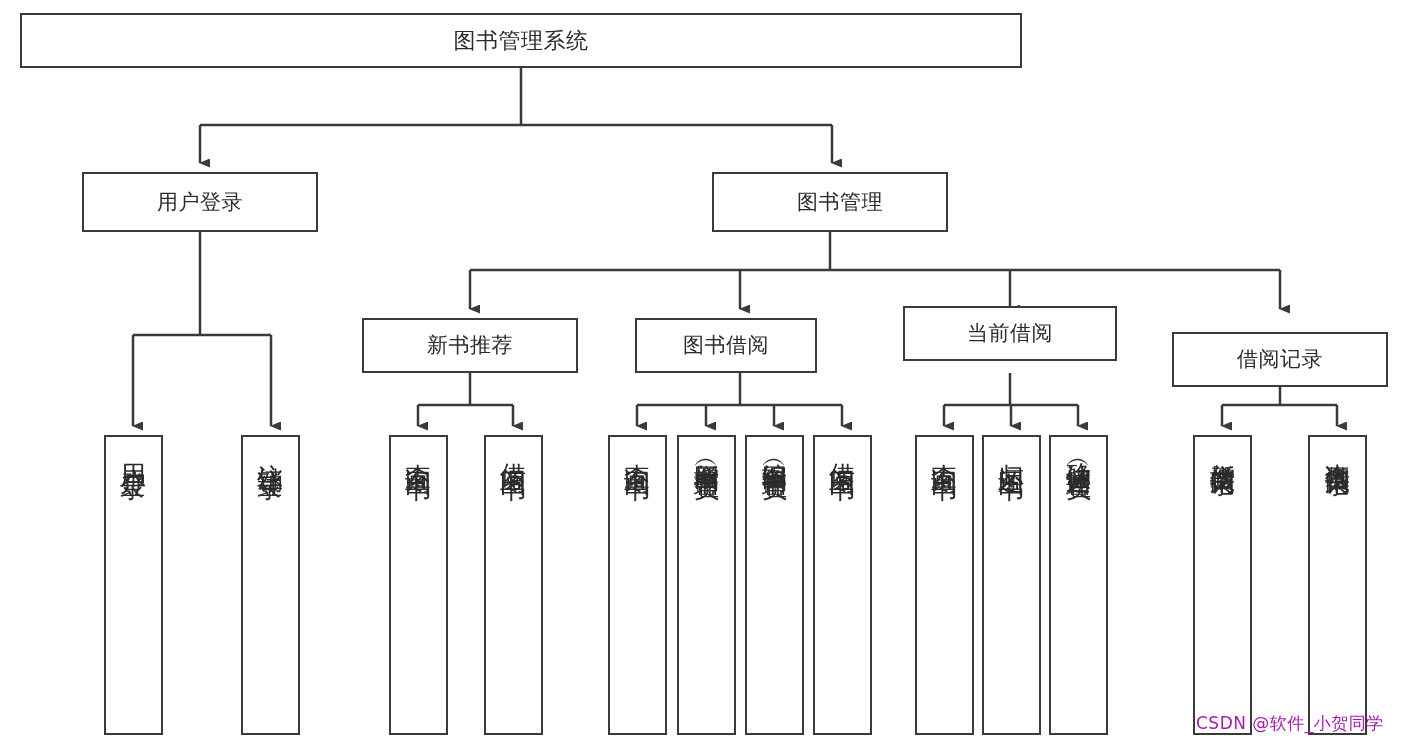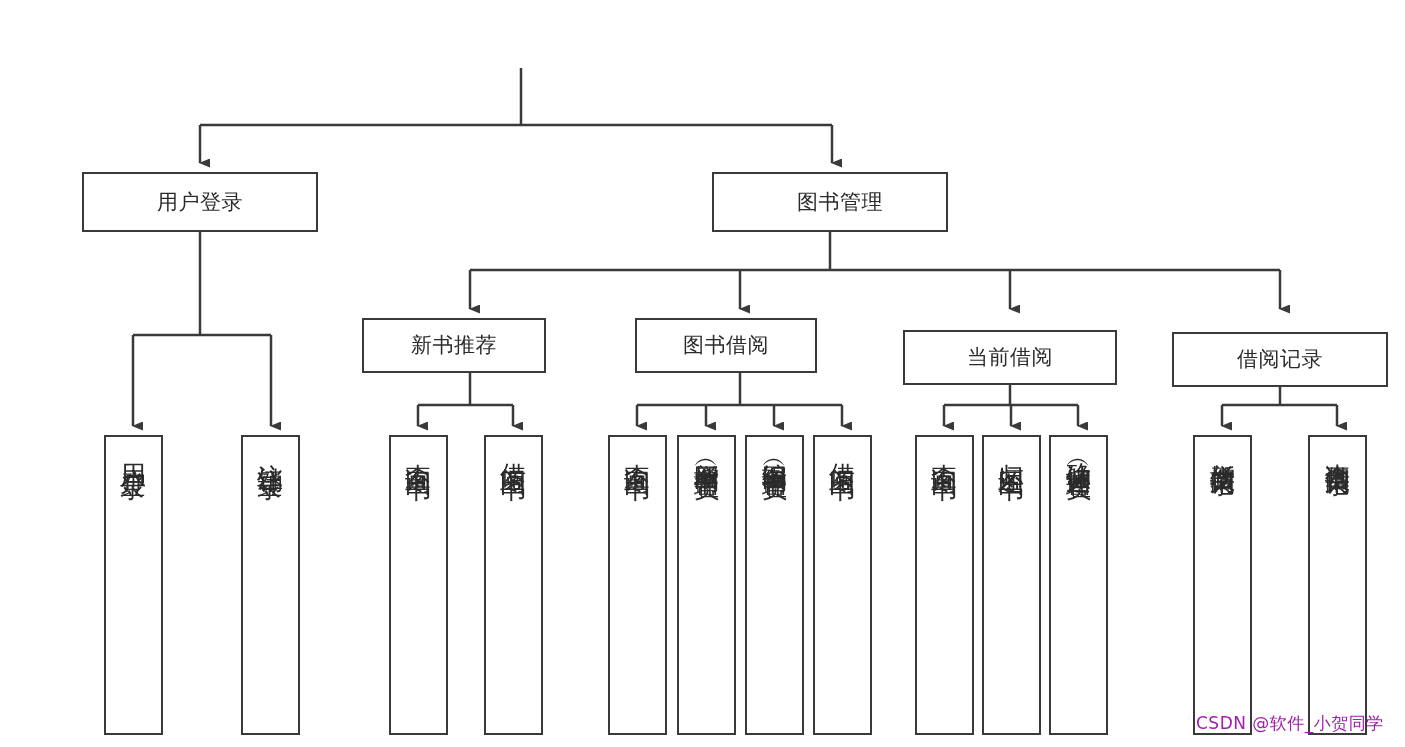--- a/index.html
+++ b/index.html
@@ -126,38 +126,41 @@
       <path d="M1011,405 L1011,426" marker-end="url(#arrow)"></path>
       <path d="M1078,405 L1078,426" marker-end="url(#arrow)"></path>
 
       <path d="M1280,373 L1280,405"></path>
       <path d="M1222,405 L1337,405"></path>
       <path d="M1222,405 L1222,426" marker-end="url(#arrow)"></path>
       <path d="M1337,405 L1337,426" marker-end="url(#arrow)"></path>
     </g>
   </svg>
 
+  <div class="node horiz root" style="left: 20px; top: 13px; width: 1002px; height: 55px;">
+    <span class="node-label">图书管理系统</span>
+  </div>
 
   <div id="level2-container">
       <div class="node horiz" style="left: 82px; top: 172px; width: 236px; height: 60px;">
         <span class="node-label">用户登录</span>
       </div>
       <div class="node horiz" style="left: 712px; top: 172px; width: 236px; height: 60px; padding-left: 20px;">
         <span class="node-label">图书管理</span>
       </div>
     </div>
 
   <div id="level3-container">
-      <div class="node horiz" style="left: 362px; top: 318px; width: 184px; height: 55px;">
+      <div class="node horiz" style="left: 362px; top: 318px; width: 216px; height: 55px;">
         <span class="node-label">新书推荐</span>
       </div>
       <div class="node horiz" style="left: 635px; top: 318px; width: 182px; height: 55px;">
         <span class="node-label">图书借阅</span>
       </div>
-      <div class="node horiz" style="left: 903px; top: 330px; width: 214px; height: 55px;">
+      <div class="node horiz" style="left: 903px; top: 306px; width: 214px; height: 55px;">
         <span class="node-label">当前借阅</span>
       </div>
       <div class="node horiz" style="left: 1172px; top: 332px; width: 216px; height: 55px;">
         <span class="node-label">借阅记录</span>
       </div>
     </div>
 
   <div id="leaves-container">
       <div class="node vert" style="left: 104px; top: 435px; width: 59px; height: 300px;">
         <span class="node-label">用户登录</span>

